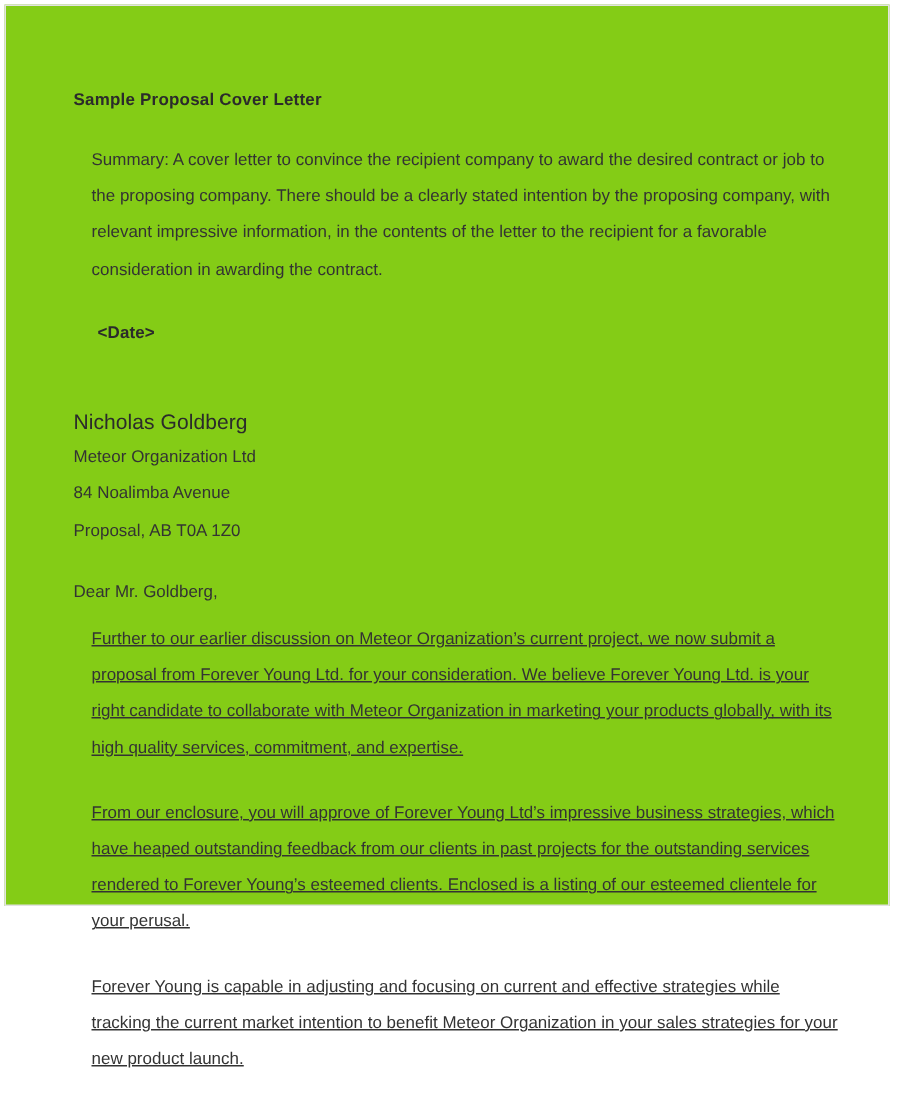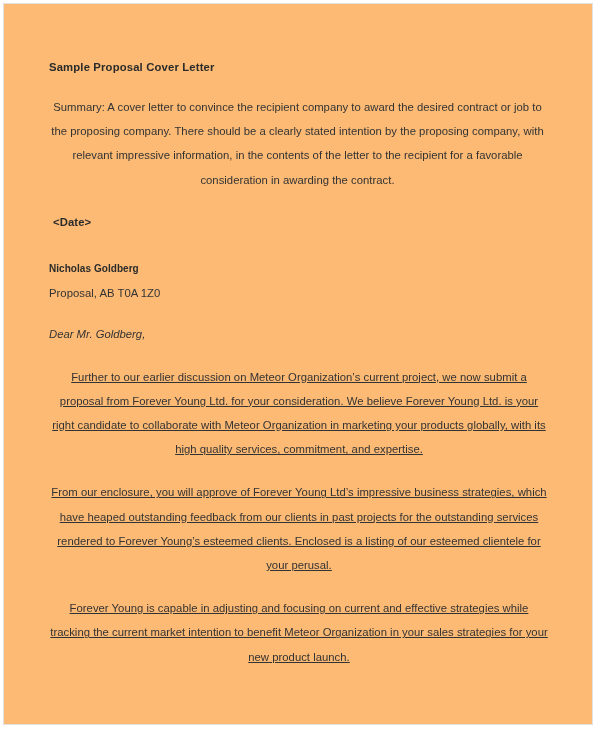--- a/index.html
+++ b/index.html
@@ -17,102 +17,103 @@
     height: 730px;
     box-sizing: border-box;
     background: #ffffff;
     overflow: hidden;
   }
   .page-sheet {
     position: absolute;
     left: 3px;
     top: 3px;
     width: 590px;
-    height: 722px;
+    height: 601px;
     box-sizing: border-box;
     border: 1px solid #e2e2e2;
-    background: #fdba74;
+    background: #84cc16;
     padding-left: 44px;
   }
   .doc-body {
     position: absolute;
     left: 45px;
     top: 55px;
     width: 500px;
   }
   .doc-title {
     font-size: 11.3px;
     font-weight: bold;
     color: #2b2b2b;
     letter-spacing: 0.15px;
     line-height: 16px;
     margin: 0 0 20px 0;
   }
   .para {
     font-size: 11.3px;
     color: #333333;
     line-height: 24.2px;
-    margin: 0 0 19px 0;
-    text-align: center;
+    margin: 0 0 19px 12px;
+    text-align: left;
     letter-spacing: 0.02px;
   }
   .para.summary {
     width: 497px;
     margin-bottom: 18px;
   }
   .block-label {
     font-size: 11.3px;
     font-weight: bold;
     color: #2b2b2b;
     line-height: 24.2px;
-    margin: 4px;
+    margin: 16px;
     letter-spacing: 0.1px;
   }
   .spacer-sm { height: 17px; }
   .spacer-md { height: 19px; }
   .addr-line {
     font-size: 11.3px;
     color: #333333;
     line-height: 24.2px;
     margin: 0;
     letter-spacing: 0.02px;
   }
   .addr-name {
-    font-size: 10px;
-    font-weight: bold;
+    font-size: 14px;
+    font-weight: normal;
     color: #2b2b2b;
     line-height: 24.2px;
     margin: 0;
     letter-spacing: 0.05px;
   }
   .salutation {
     font-size: 11.3px;
     color: #333333;
     line-height: 24.2px;
-    margin: 0 0 18px 0;
-    font-style: italic;
+    margin: 0 0 7px 0;
   }
   .body-para { width: 500px; text-decoration: underline; }
 </style>
 </head>
 <body>
 
 <div class="page">
   <div class="page-sheet">
     <div class="doc-body">
 
       <h1 class="doc-title">Sample Proposal Cover Letter</h1>
 
       <p class="para summary">Summary: A cover letter to convince the recipient company to award the desired contract or job to the proposing company. There should be a clearly stated intention by the proposing company, with relevant impressive information, in the contents of the letter to the recipient for a favorable consideration in awarding the contract.</p>
 
       <p class="block-label">&lt;Date&gt;</p>
 
       <div class="spacer-md"></div>
 
       <p class="addr-name">Nicholas Goldberg</p>
+      <p class="addr-line">Meteor Organization Ltd</p>
+      <p class="addr-line">84 Noalimba Avenue</p>
       <p class="addr-line">Proposal, AB T0A 1Z0</p>
 
       <div class="spacer-sm"></div>
 
       <p class="salutation">Dear Mr. Goldberg,</p>
 
       <p class="para body-para">Further to our earlier discussion on Meteor Organization’s current project, we now submit a proposal from Forever Young Ltd. for your consideration. We believe Forever Young Ltd. is your right candidate to collaborate with Meteor Organization in marketing your products globally, with its high quality services, commitment, and expertise.</p>
 
       <p class="para body-para">From our enclosure, you will approve of Forever Young Ltd’s impressive business strategies, which have heaped outstanding feedback from our clients in past projects for the outstanding services rendered to Forever Young’s esteemed clients. Enclosed is a listing of our esteemed clientele for your perusal.</p>
 

